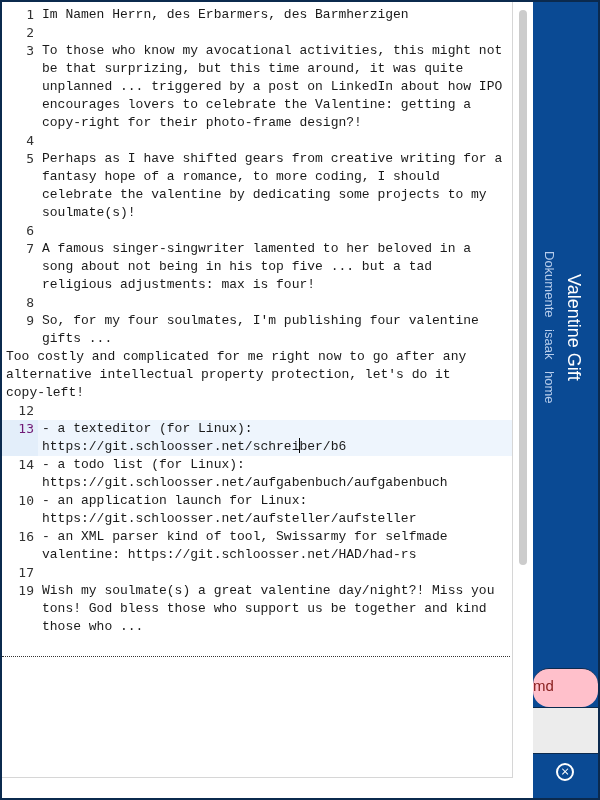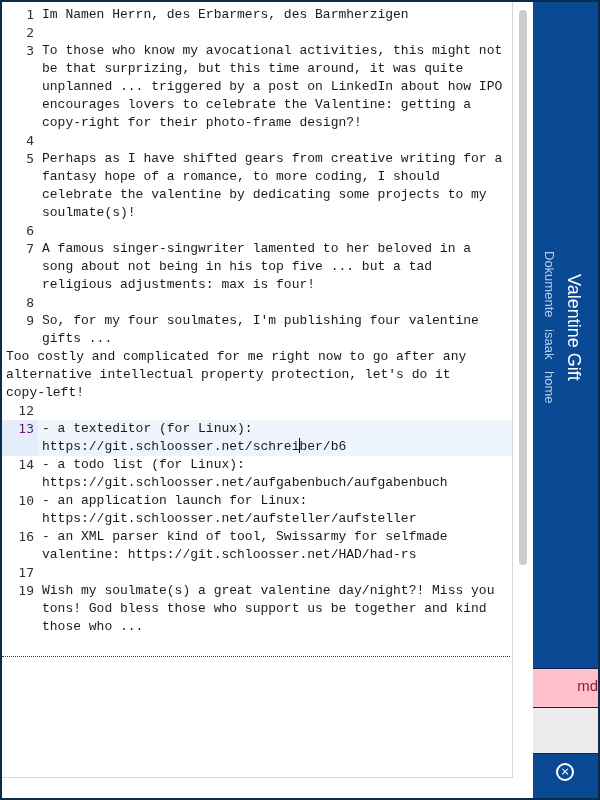--- a/index.html
+++ b/index.html
@@ -13,21 +13,21 @@
   .line.current .ln { background:#e3eefa; color:#701a75; }
   .text { white-space:pre-wrap; width:462px; padding-left:4px;font-family:Liberation Mono, monospace; }
   .caret { display:inline-block; width:1px; height:15px; background:#000; vertical-align:-3px; margin:0 -0.5px; }
   .divider { position:absolute; left:0; top:654px; width:508px; height:0; border-top:1px dotted #333; }
   .scrollbar { position:absolute; left:517px; top:8px; width:8px; height:555px; background:#cccccc; border-radius:5px; }
   .sidebar { position:absolute; left:531px; top:0; width:65px; height:796px; background:#0a4a94; }
   .sidebar-titles { position:absolute; left:0; top:245px; width:65px; height:200px; }
   .vtitle { position:absolute; writing-mode:vertical-rl; font-family:"Liberation Sans", sans-serif; color:#ffffff; }
   .vtitle.main { left:30px; top:27px; font-size:18px; }
   .vtitle.sub { left:9px; top:4px; font-size:13px; color:#b7cdec; word-spacing:8px; }
-  .md-box { position:absolute; left:0; top:666px; width:65px; height:38px; background:#ffc0cb; border-top:1px solid #0b2a4e; color:#8a2020; font-family:"Liberation Sans", sans-serif; font-size:15px; text-align:right; line-height:34px; }
+  .md-box { position:absolute; left:0; top:666px; width:65px; height:38px; background:#ffc0cb; border-top:1px solid #0b2a4e; color:#8a2020; font-family:"Liberation Sans", sans-serif; font-size:15px; text-align:left; line-height:34px;border-radius:16px; }
   .gray-box { position:absolute; left:0; top:705px; width:65px; height:45px; background:#ececec; border-top:1px solid #0b2a4e; border-bottom:1px solid #0b2a4e; }
   .close-btn { position:absolute; left:23px; top:761px; width:18px; height:18px; border:2px solid #ffffff; border-radius:50%; box-sizing:border-box; color:#fff; font-family:"DejaVu Sans", sans-serif; font-size:11px; line-height:14px; text-align:center; }
 </style>
 </head>
 <body>
 
 <div class="window">
   <div class="editor">
     <div class="lines">
       <div class="line">

